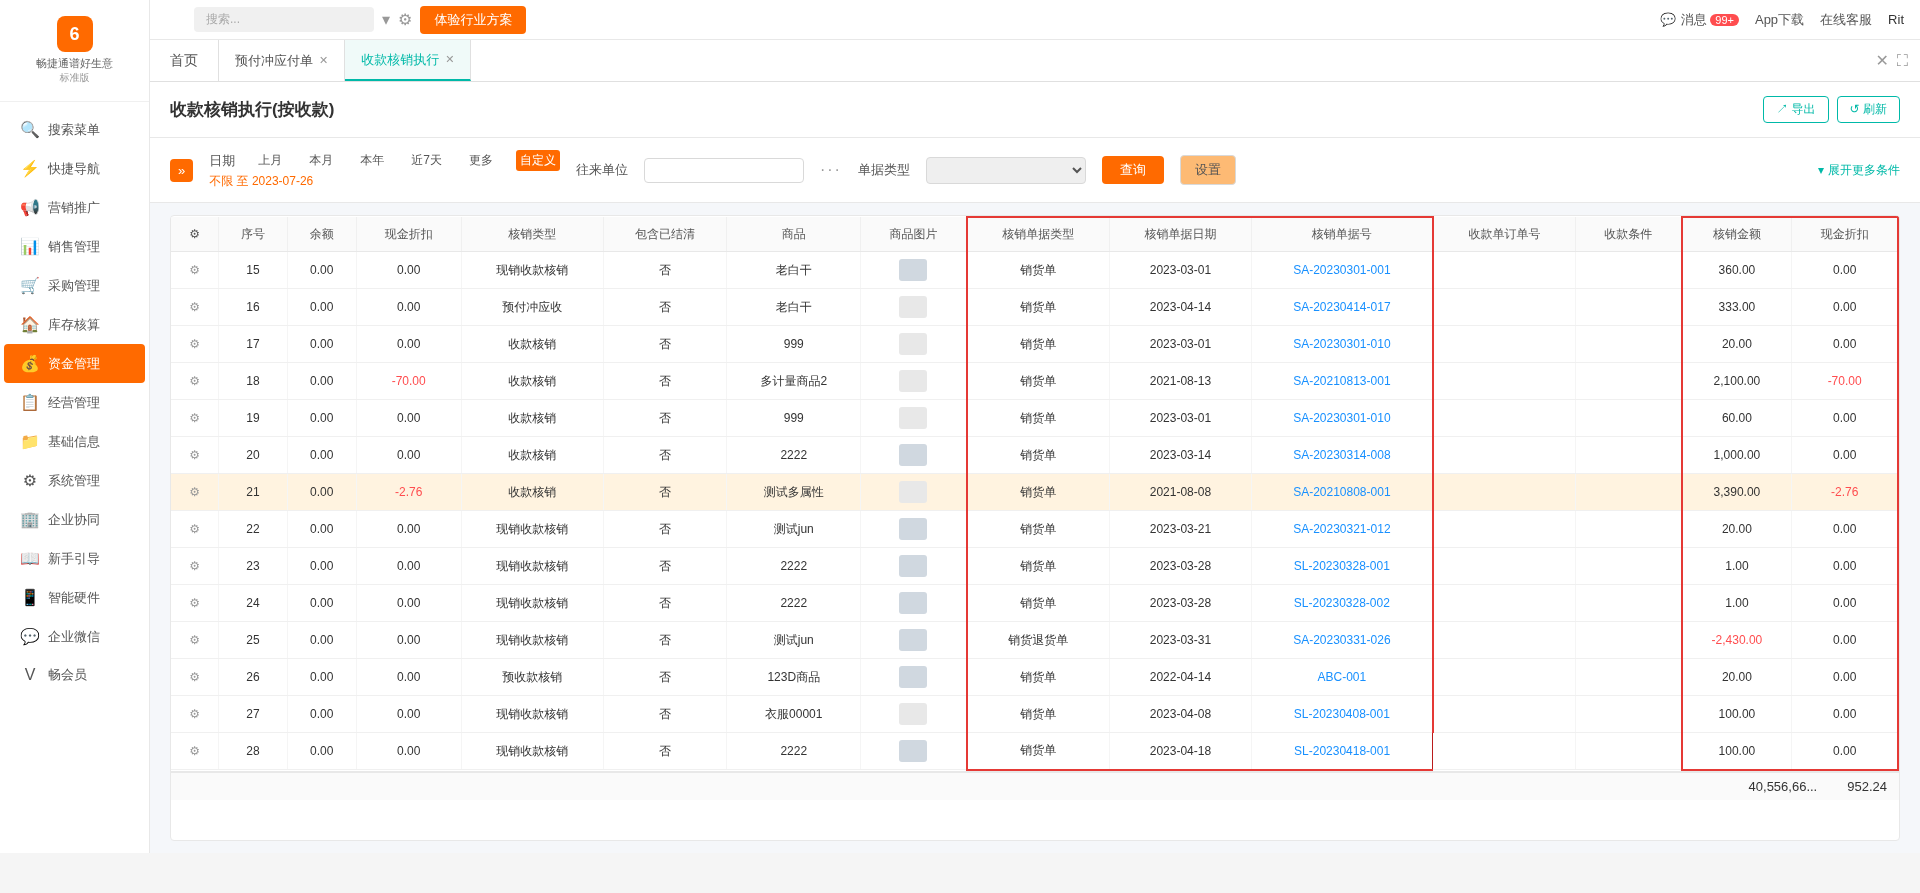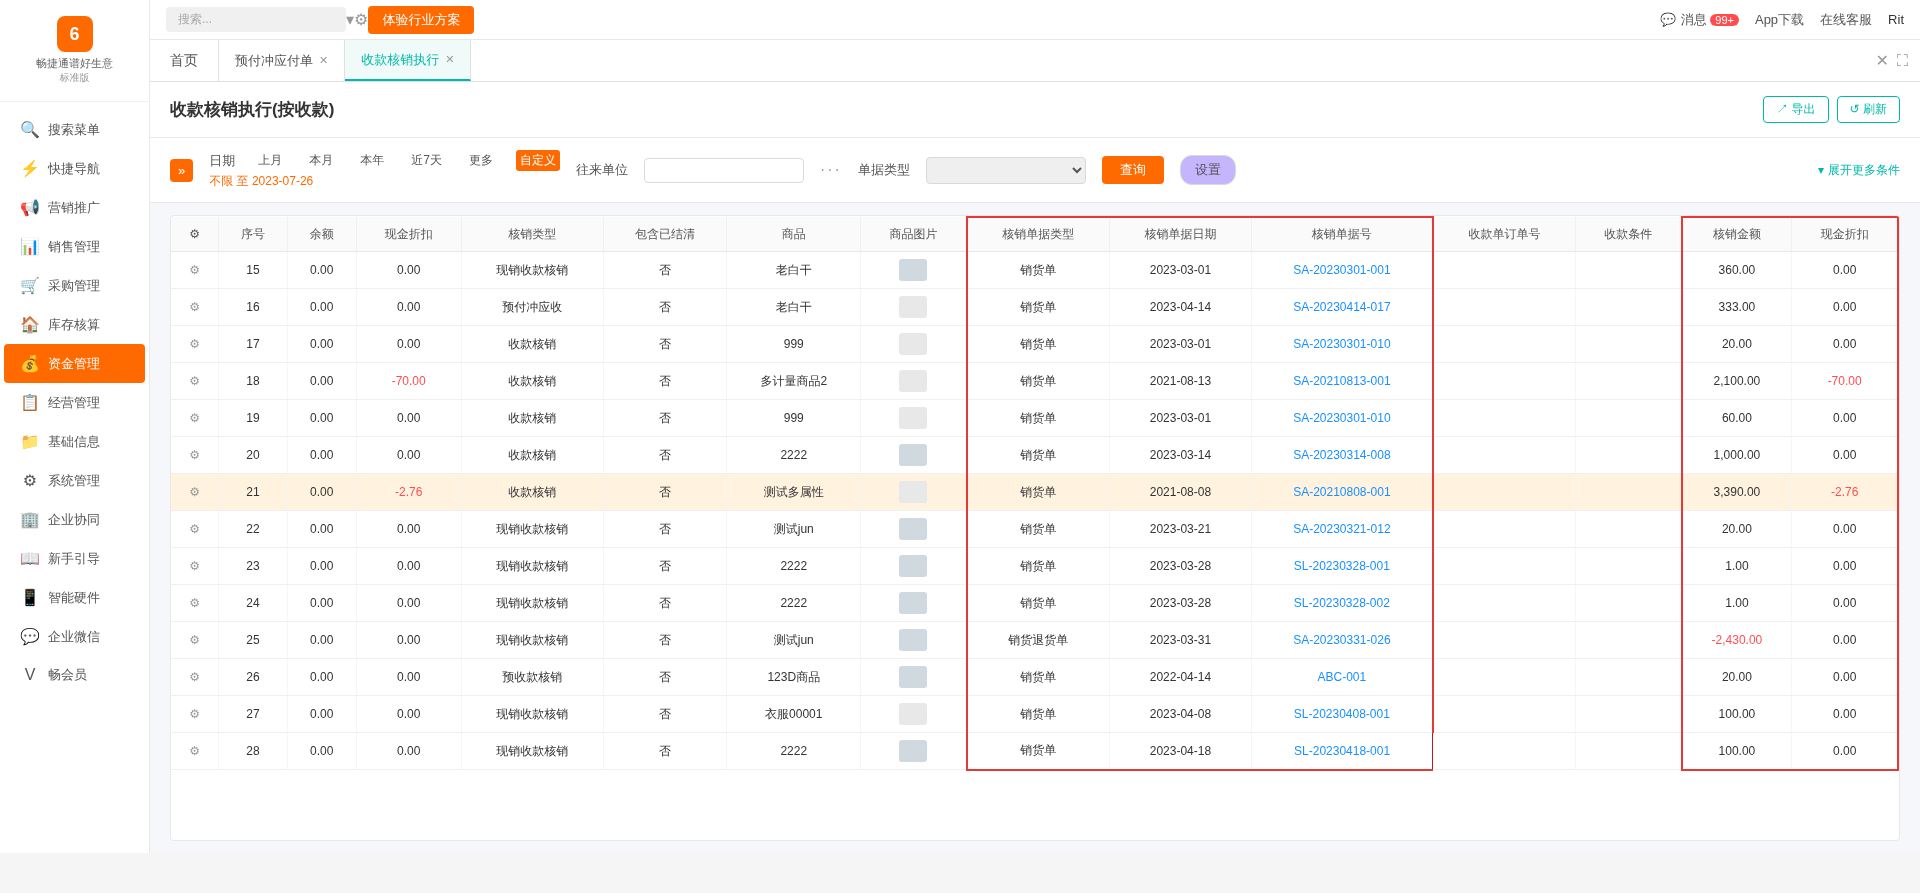--- a/index.html
+++ b/index.html
@@ -8,21 +8,21 @@
     
     .top-bar {
       height: 40px;
       background: #fff;
       border-bottom: 1px solid #e8e8e8;
       display: flex;
       align-items: center;
       padding: 0 16px;
       gap: 12px;
     }
-    .top-bar-left { display: flex; align-items: center; gap: 0; flex: 1; }
+    .top-bar-left { display: flex; align-items: center; gap: 8px; flex: 1; margin-left: 28px; }
     .top-bar-search { background: #f0f0f0; border-radius: 4px; padding: 4px 12px; color: #aaa; font-size: 12px; width: 180px; }
     .top-bar-icon { color: #999; cursor: pointer; font-size: 16px; }
     .btn-orange { background: #ff6a00; color: #fff; border: none; border-radius: 4px; padding: 5px 14px; cursor: pointer; font-size: 13px; }
     .top-bar-right { display: flex; align-items: center; gap: 16px; color: #555; font-size: 13px; }
     .badge { background: #ff4d4f; color: #fff; border-radius: 10px; padding: 0 5px; font-size: 11px; }
     .user-name { color: #333; font-size: 13px; }
 
     
     .layout { display: flex; height: calc(100vh - 40px); }
 
@@ -143,21 +143,21 @@
     .filter-label { color: #555; font-size: 13px; white-space: nowrap; }
     .filter-date-group { display: flex; flex-direction: column; gap: 2px; }
     .filter-date-row { display: flex; align-items: center; gap: 19px; }
     .date-btn { border: none; background: none; color: #555; cursor: pointer; font-size: 12px; padding: 2px 4px; }
     .date-btn.active { color: #fff; background: #ff6a00; border-radius: 3px; }
     .date-range { color: #ff6a00; font-size: 12px; }
     .filter-input { border: 1px solid #d9d9d9; border-radius: 4px; padding: 4px 10px; font-size: 13px; color: #555; width: 160px; }
     .filter-dots { color: #999; font-size: 16px; letter-spacing: 2px; }
     .filter-select { border: 1px solid #d9d9d9; border-radius: 4px; padding: 4px 10px; font-size: 13px; color: #555; width: 160px; }
     .btn-query { background: #ff6a00; color: #fff; border: none; border-radius: 4px; padding: 5px 18px; cursor: pointer; font-size: 13px; }
-    .btn-settings { border: 1px solid #d9d9d9; background: #c4b5fd; color: #555; border-radius: 12px; padding: 5px 14px; cursor: pointer; font-size: 13px; }
+    .btn-settings { border: 1px solid #d9d9d9; background: #fdba74; color: #555; border-radius: 4px; padding: 5px 14px; cursor: pointer; font-size: 13px; }
     .expand-more { color: #00b9a8; font-size: 12px; cursor: pointer; display: flex; align-items: center; gap: 4px; white-space: nowrap; }
 
     
     .table-area { flex: 1; overflow: hidden; padding: 12px 20px; display: flex; flex-direction: column; }
     .table-container { flex: 1; overflow: auto; border: 1px solid #e8e8e8; background: #fff; border-radius: 4px; }
 
     table { width: 100%; border-collapse: collapse; font-size: 12px; }
     thead tr { background: #fafafa; }
     th {
       padding: 8px 10px;
@@ -618,17 +618,25 @@
       <td style="border-left:2px solid #e53935;border-bottom:2px solid #e53935;">销货单</td>
       <td style="border-bottom:2px solid #e53935;">2023-04-18</td>
       <td style="border-right:1px solid #b91c1c;border-bottom:2px solid #e53935;"><a class="link-text">SL-20230418-001</a></td>
       <td></td>
       <td></td>
       <td class="" style="border-left:2px solid #e53935;border-bottom:2px solid #e53935;">100.00</td>
       <td class="" style="border-right:2px solid #e53935;border-bottom:2px solid #e53935;">0.00</td>
     </tr>
               </tbody>
           </table>
+          <div class="table-footer">
+            <span>
+              <span>40,556,66...</span>
+            </span>
+            <span>
+              <span>952.24</span>
+            </span>
+          </div>
         </div>
       </div>
     </div>
   </div>
 </div>
 
 </body></html>

